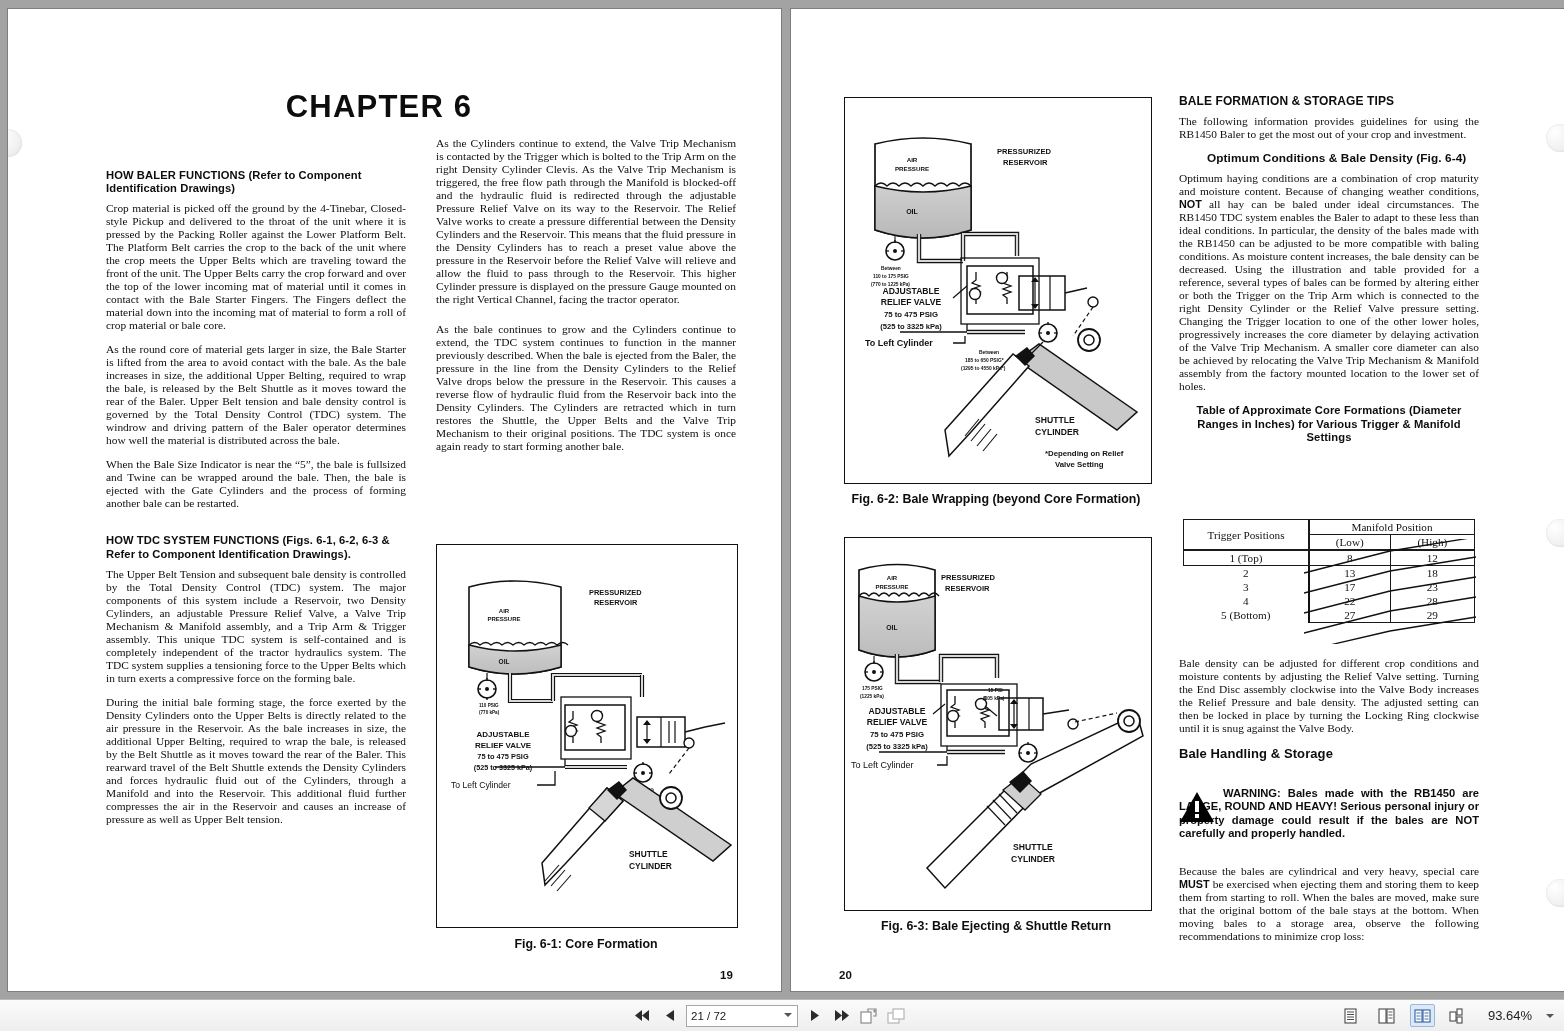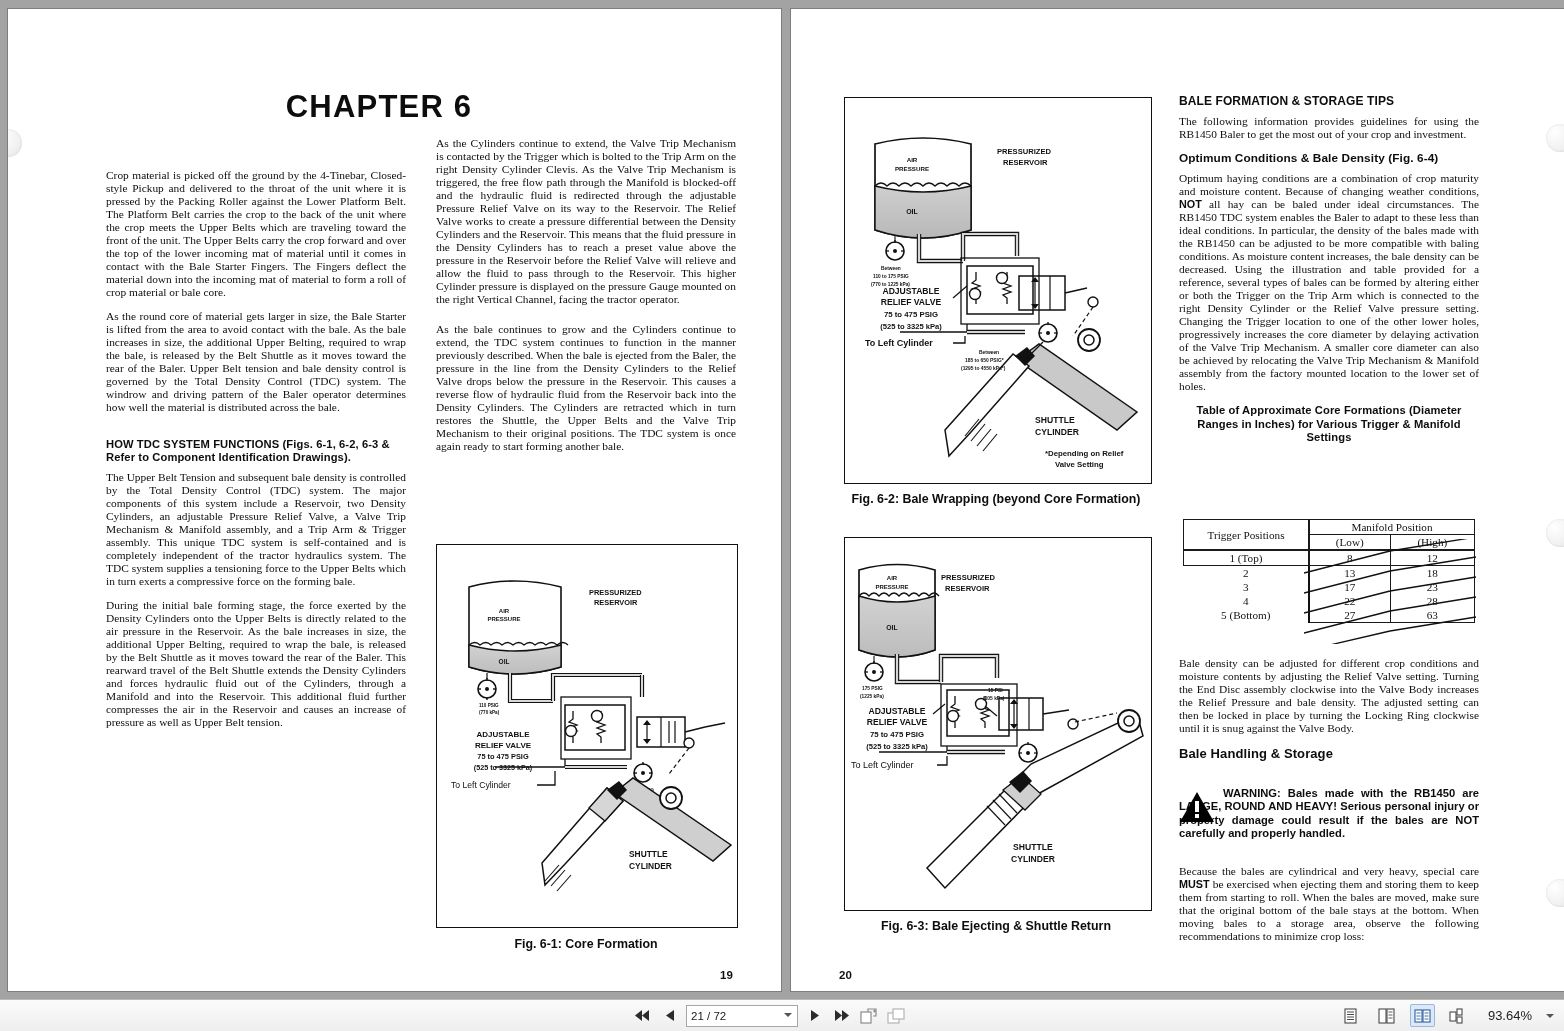--- a/index.html
+++ b/index.html
@@ -143,22 +143,24 @@
 
       <div class="page">
         <div class="page-inner">
 
           <div class="corner" style="left:-14px;top:120px;"></div>
 
           <div class="col chapter-title" style="left:206px;top:80px;width:330px;">CHAPTER 6</div>
 
 
           <div class="col" style="left:98px;top:160px;width:300px;">
+            <div class="headbold">HOW BALER FUNCTIONS (Refer to Component Identification Drawings)</div>
             <p class="bodytext">Crop material is picked off the ground by the 4-Tinebar, Closed-style Pickup and delivered to the throat of the unit where it is pressed by the Packing Roller against the Lower Platform Belt. The Platform Belt carries the crop to the back of the unit where the crop meets the Upper Belts which are traveling toward the front of the unit. The Upper Belts carry the crop forward and over the top of the lower incoming mat of material until it comes in contact with the Bale Starter Fingers. The Fingers deflect the material down into the incoming mat of material to form a roll of crop material or bale core.</p>
             <p class="bodytext">As the round core of material gets larger in size, the Bale Starter is lifted from the area to avoid contact with the bale. As the bale increases in size, the additional Upper Belting, required to wrap the bale, is released by the Belt Shuttle as it moves toward the rear of the Baler. Upper Belt tension and bale density control is governed by the Total Density Control (TDC) system. The windrow and driving pattern of the Baler operator determines how well the material is distributed across the bale.</p>
+            <p class="bodytext">When the Bale Size Indicator is near the “5”, the bale is fullsized and Twine can be wrapped around the bale. Then, the bale is ejected with the Gate Cylinders and the process of forming another bale can be restarted.</p>
             <div class="headbold" style="margin-top:24px;">HOW TDC SYSTEM FUNCTIONS (Figs. 6-1, 6-2, 6-3 &amp; Refer to Component Identification Drawings).</div>
             <p class="bodytext">The Upper Belt Tension and subsequent bale density is controlled by the Total Density Control (TDC) system. The major components of this system include a Reservoir, two Density Cylinders, an adjustable Pressure Relief Valve, a Valve Trip Mechanism &amp; Manifold assembly, and a Trip Arm &amp; Trigger assembly. This unique TDC system is self-contained and is completely independent of the tractor hydraulics system. The TDC system supplies a tensioning force to the Upper Belts which in turn exerts a compressive force on the forming bale.</p>
             <p class="bodytext">During the initial bale forming stage, the force exerted by the Density Cylinders onto the Upper Belts is directly related to the air pressure in the Reservoir. As the bale increases in size, the additional Upper Belting, required to wrap the bale, is released by the Belt Shuttle as it moves toward the rear of the Baler. This rearward travel of the Belt Shuttle extends the Density Cylinders and forces hydraulic fluid out of the Cylinders, through a Manifold and into the Reservoir. This additional fluid further compresses the air in the Reservoir and causes an increase of pressure as well as Upper Belt tension.</p>
           </div>
 
           <div class="col" style="left:428px;top:128px;width:300px;">
             <p class="bodytext">As the Cylinders continue to extend, the Valve Trip Mechanism is contacted by the Trigger which is bolted to the Trip Arm on the right Density Cylinder Clevis. As the Valve Trip Mechanism is triggered, the free flow path through the Manifold is blocked-off and the hydraulic fluid is redirected through the adjustable Pressure Relief Valve on its way to the Reservoir. The Relief Valve works to create a pressure differential between the Density Cylinders and the Reservoir. This means that the fluid pressure in the Density Cylinders has to reach a preset value above the pressure in the Reservoir before the Relief Valve will relieve and allow the fluid to pass through to the Reservoir. This higher Cylinder pressure is displayed on the pressure Gauge mounted on the right Vertical Channel, facing the tractor operator.</p>
             <p class="bodytext" style="margin-top:17px;">As the bale continues to grow and the Cylinders continue to extend, the TDC system continues to function in the manner previously described. When the bale is ejected from the Baler, the pressure in the line from the Density Cylinders to the Relief Valve drops below the pressure in the Reservoir. This causes a reverse flow of hydraulic fluid from the Reservoir back into the Density Cylinders. The Cylinders are retracted which in turn restores the Shuttle, the Upper Belts and the Valve Trip Mechanism to their original positions. The TDC system is once again ready to start forming another bale.</p>
           </div>
 
@@ -427,21 +429,21 @@
               <text x="168" y="312" font-family="Liberation Sans, sans-serif" font-size="8.6" font-weight="bold" fill="#111">SHUTTLE</text>
               <text x="166" y="324" font-family="Liberation Sans, sans-serif" font-size="8.6" font-weight="bold" fill="#111">CYLINDER</text>
             </svg>
           </div>
 
           <div class="col figcap" style="left:44px;top:910px;width:322px;">Fig. 6-3: Bale Ejecting &amp; Shuttle Return</div>
 
           <div class="col" style="left:388px;top:86px;width:300px;">
             <div class="headbold" style="font-size:12px;">BALE FORMATION &amp; STORAGE TIPS</div>
             <p class="bodytext">The following information provides guidelines for using the RB1450 Baler to get the most out of your crop and investment.</p>
-            <div class="headbold" style="font-size:11.8px;margin-top:10px;">Optimum Conditions &amp; Bale Density (Fig. 6-4)</div>
+            <div class="headbold" style="font-size:11.8px;margin-top:10px;margin-left:28px;">Optimum Conditions &amp; Bale Density (Fig. 6-4)</div>
             <p class="bodytext">
               <span>Optimum haying conditions are a combination of crop maturity and moisture content. Because of changing weather conditions, </span><b style="font-family:'Liberation Sans',sans-serif;font-size:10.8px;">NOT</b><span> all hay can be baled under ideal circumstances. The RB1450 TDC system enables the Baler to adapt to these less than ideal conditions. In particular, the density of the bales made with the RB1450 can be adjusted to be more compatible with baling conditions. As moisture content increases, the bale density can be decreased. Using the illustration and table provided for a reference, several types of bales can be formed by altering either or both the Trigger on the Trip Arm which is connected to the right Density Cylinder or the Relief Valve pressure setting. Changing the Trigger location to one of the other lower holes, progressively increases the core diameter by delaying activation of the Valve Trip Mechanism. A smaller core diameter can also be achieved by relocating the Valve Trip Mechanism &amp; Manifold assembly from the factory mounted location to the lower set of holes.</span>
             </p>
             <div class="headbold" style="text-align:center;margin-top:10px;margin-bottom:8px;">Table of Approximate Core Formations (Diameter Ranges in Inches) for Various Trigger &amp; Manifold Settings</div>
           </div>
 
           <table class="coretable outer" style="left:392px;top:510px;width:292px;">
             <tbody>
                 <tr>
               <td rowspan="2" style="width:120px;border-right-width:2.5px;">Trigger Positions</td>
@@ -467,21 +469,21 @@
               <td style="border-top:0;border-bottom:0;">23</td>
             </tr>
             <tr>
               <td style="border:0;border-right:2.5px solid #111;">4</td>
               <td style="border-top:0;border-bottom:0;">22</td>
               <td style="border-top:0;border-bottom:0;">28</td>
             </tr>
             <tr>
               <td style="border:0;border-right:2.5px solid #111;">5 (Bottom)</td>
               <td style="border-top:0;">27</td>
-              <td style="border-top:0;">63</td>
+              <td style="border-top:0;">29</td>
             </tr>
           </tbody>
             </table>
 
           <svg style="position:absolute;left:513px;top:530px;width:172px;height:105px;pointer-events:none;" viewBox="0 0 172 105">
             <g stroke="#111" stroke-width="1.3" fill="none">
               <line x1="0" y1="34" x2="86" y2="12"></line>
               <line x1="86" y1="12" x2="172" y2="-2"></line>
               <line x1="0" y1="54" x2="86" y2="32"></line>
               <line x1="86" y1="32" x2="172" y2="18"></line>

